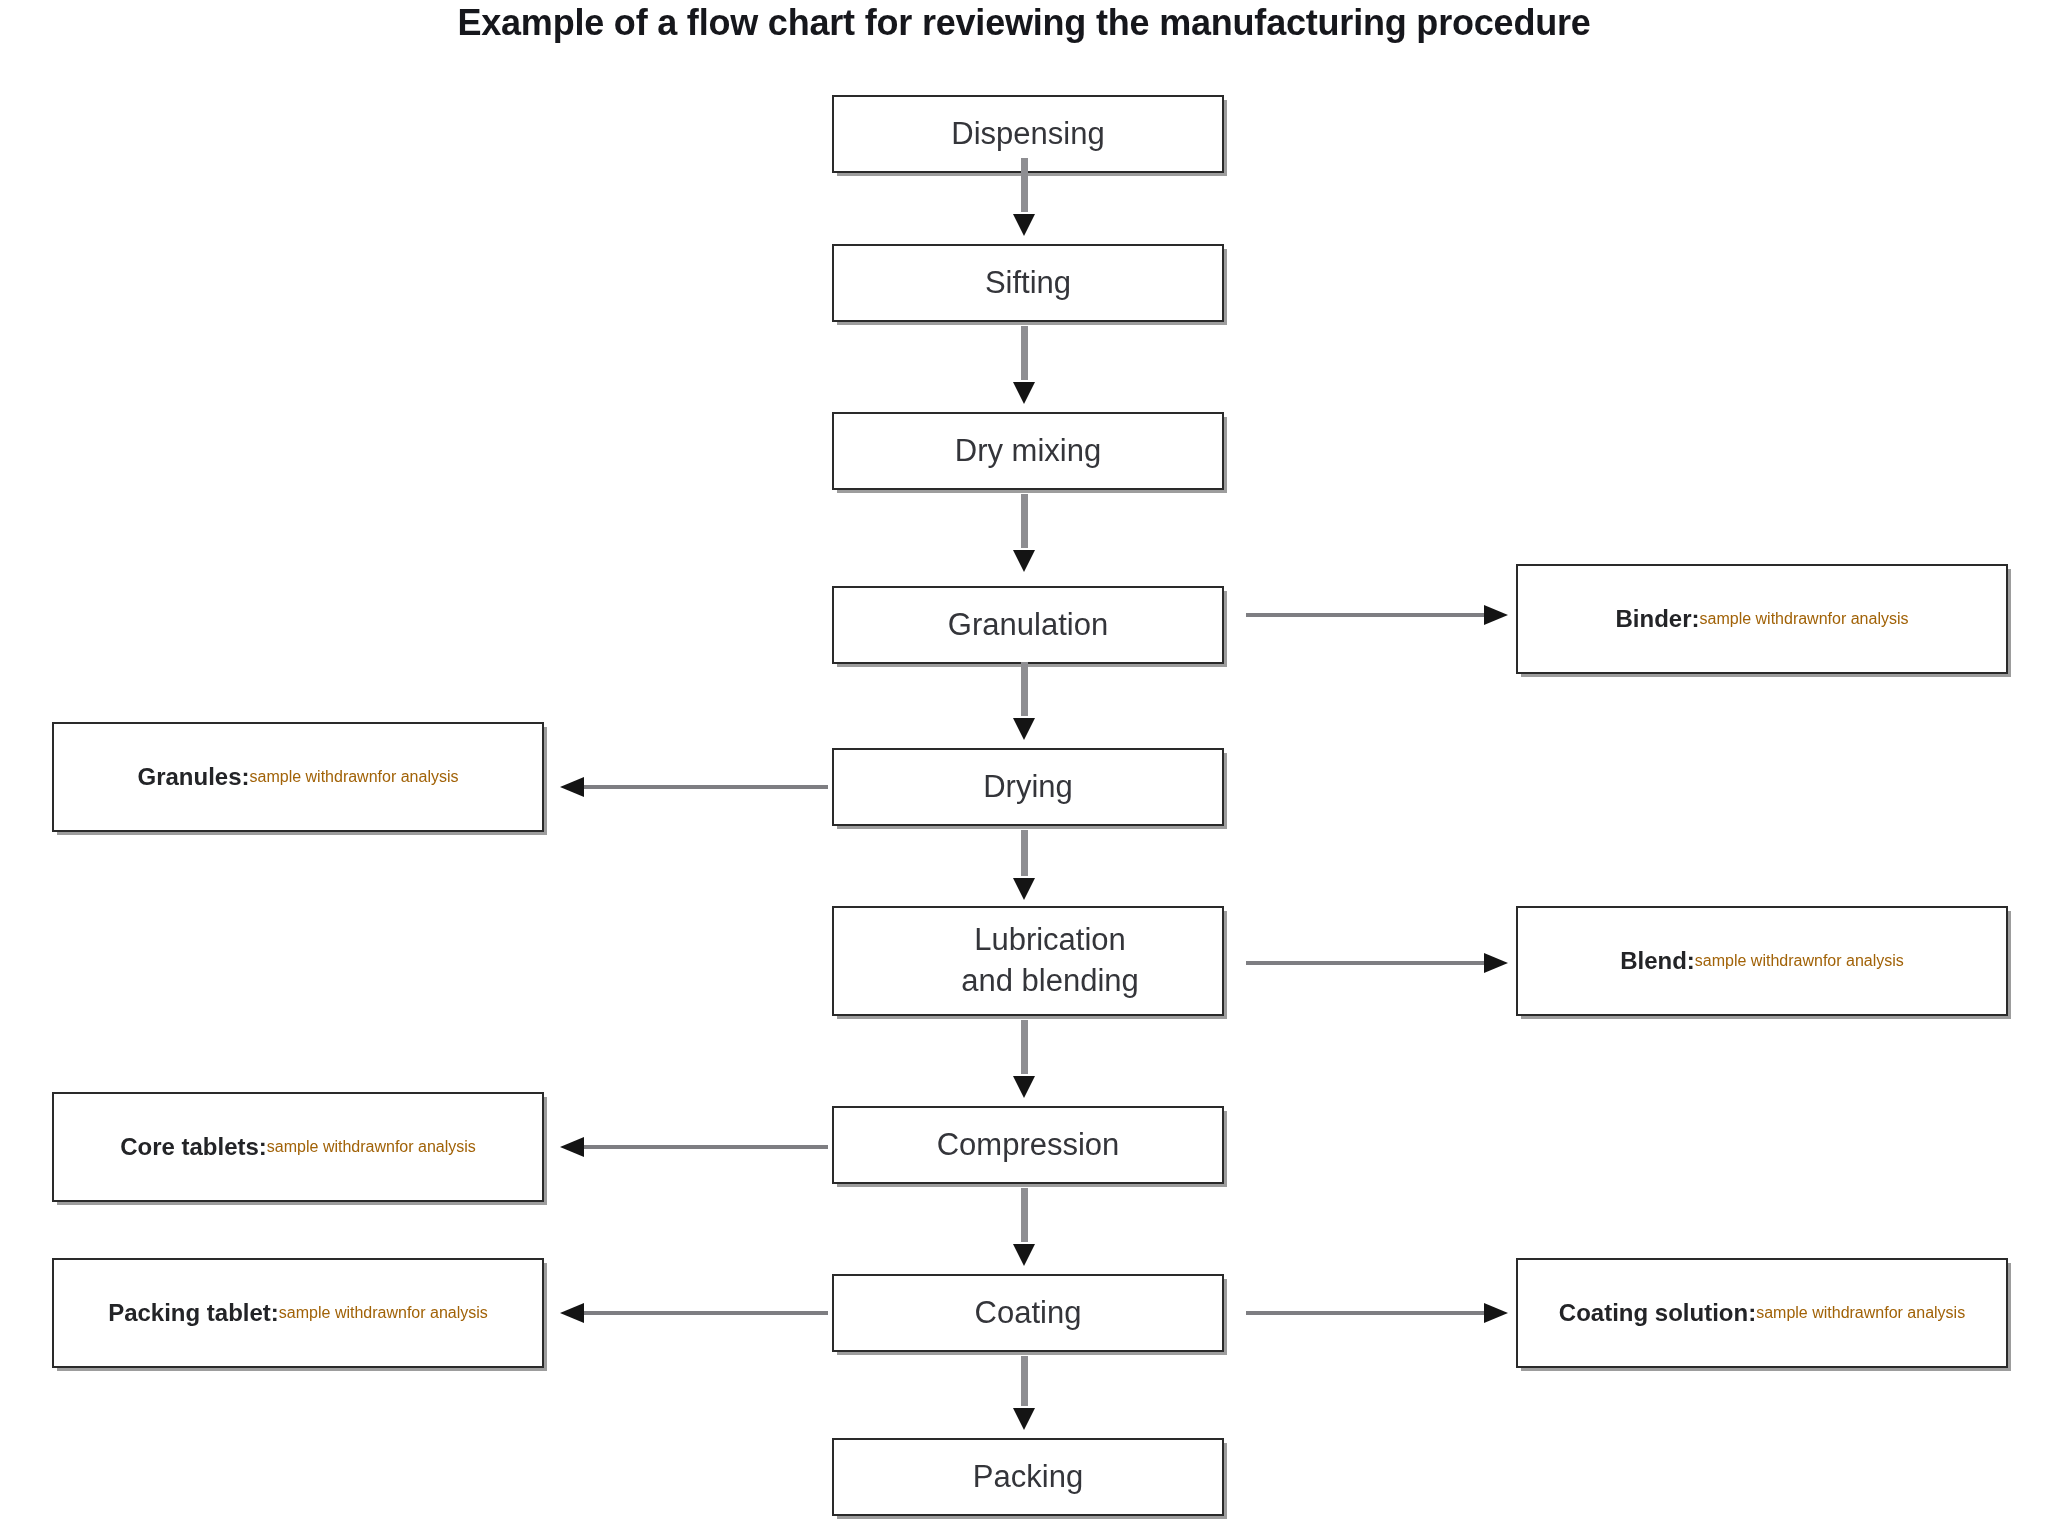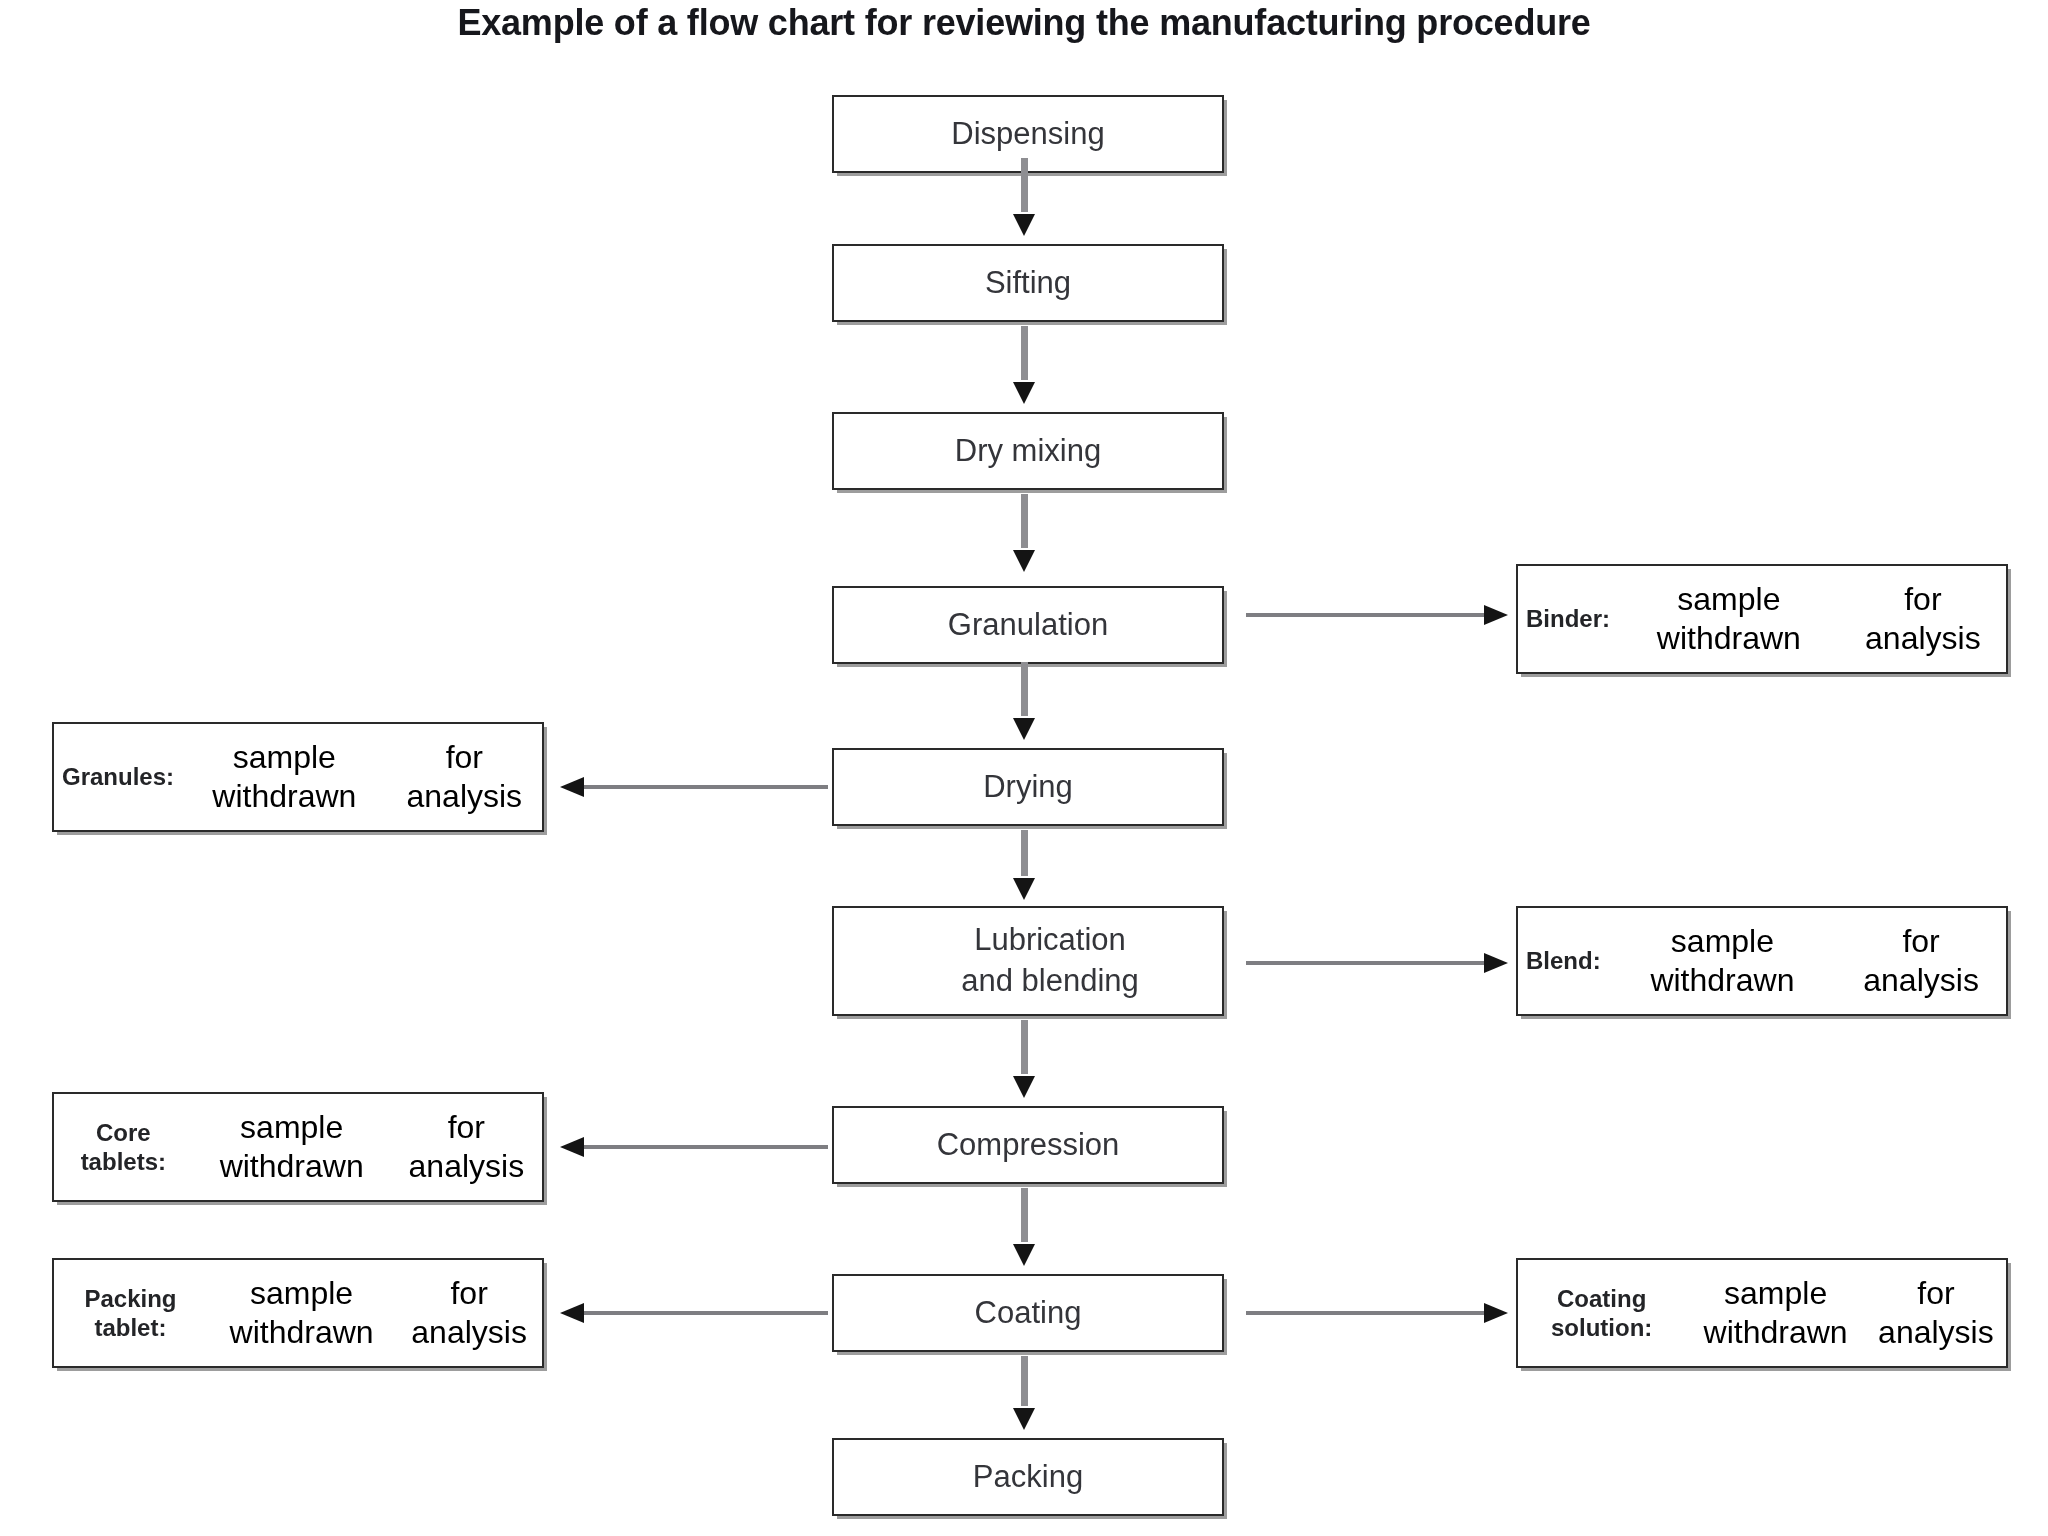--- a/index.html
+++ b/index.html
@@ -76,23 +76,23 @@
   }
   .node.side.left { left: 52px; }
   .node.side.right { left: 1516px; }
   .node.side .title-line {
     font-size: 24px;
     font-weight: bold;
     color: #232427;
     line-height: 1.22;
   }
   .node.side .sub-line {
-    font-size: 32px;
+    font-size: 16px;
     font-weight: 400;
-    color: #000000;
+    color: #a16207;
     line-height: 1.22;
   }
 
   
   .v-arrow {
     position: absolute;
     left: 1017px;
     width: 14px;
   }
   .v-arrow .stem {

